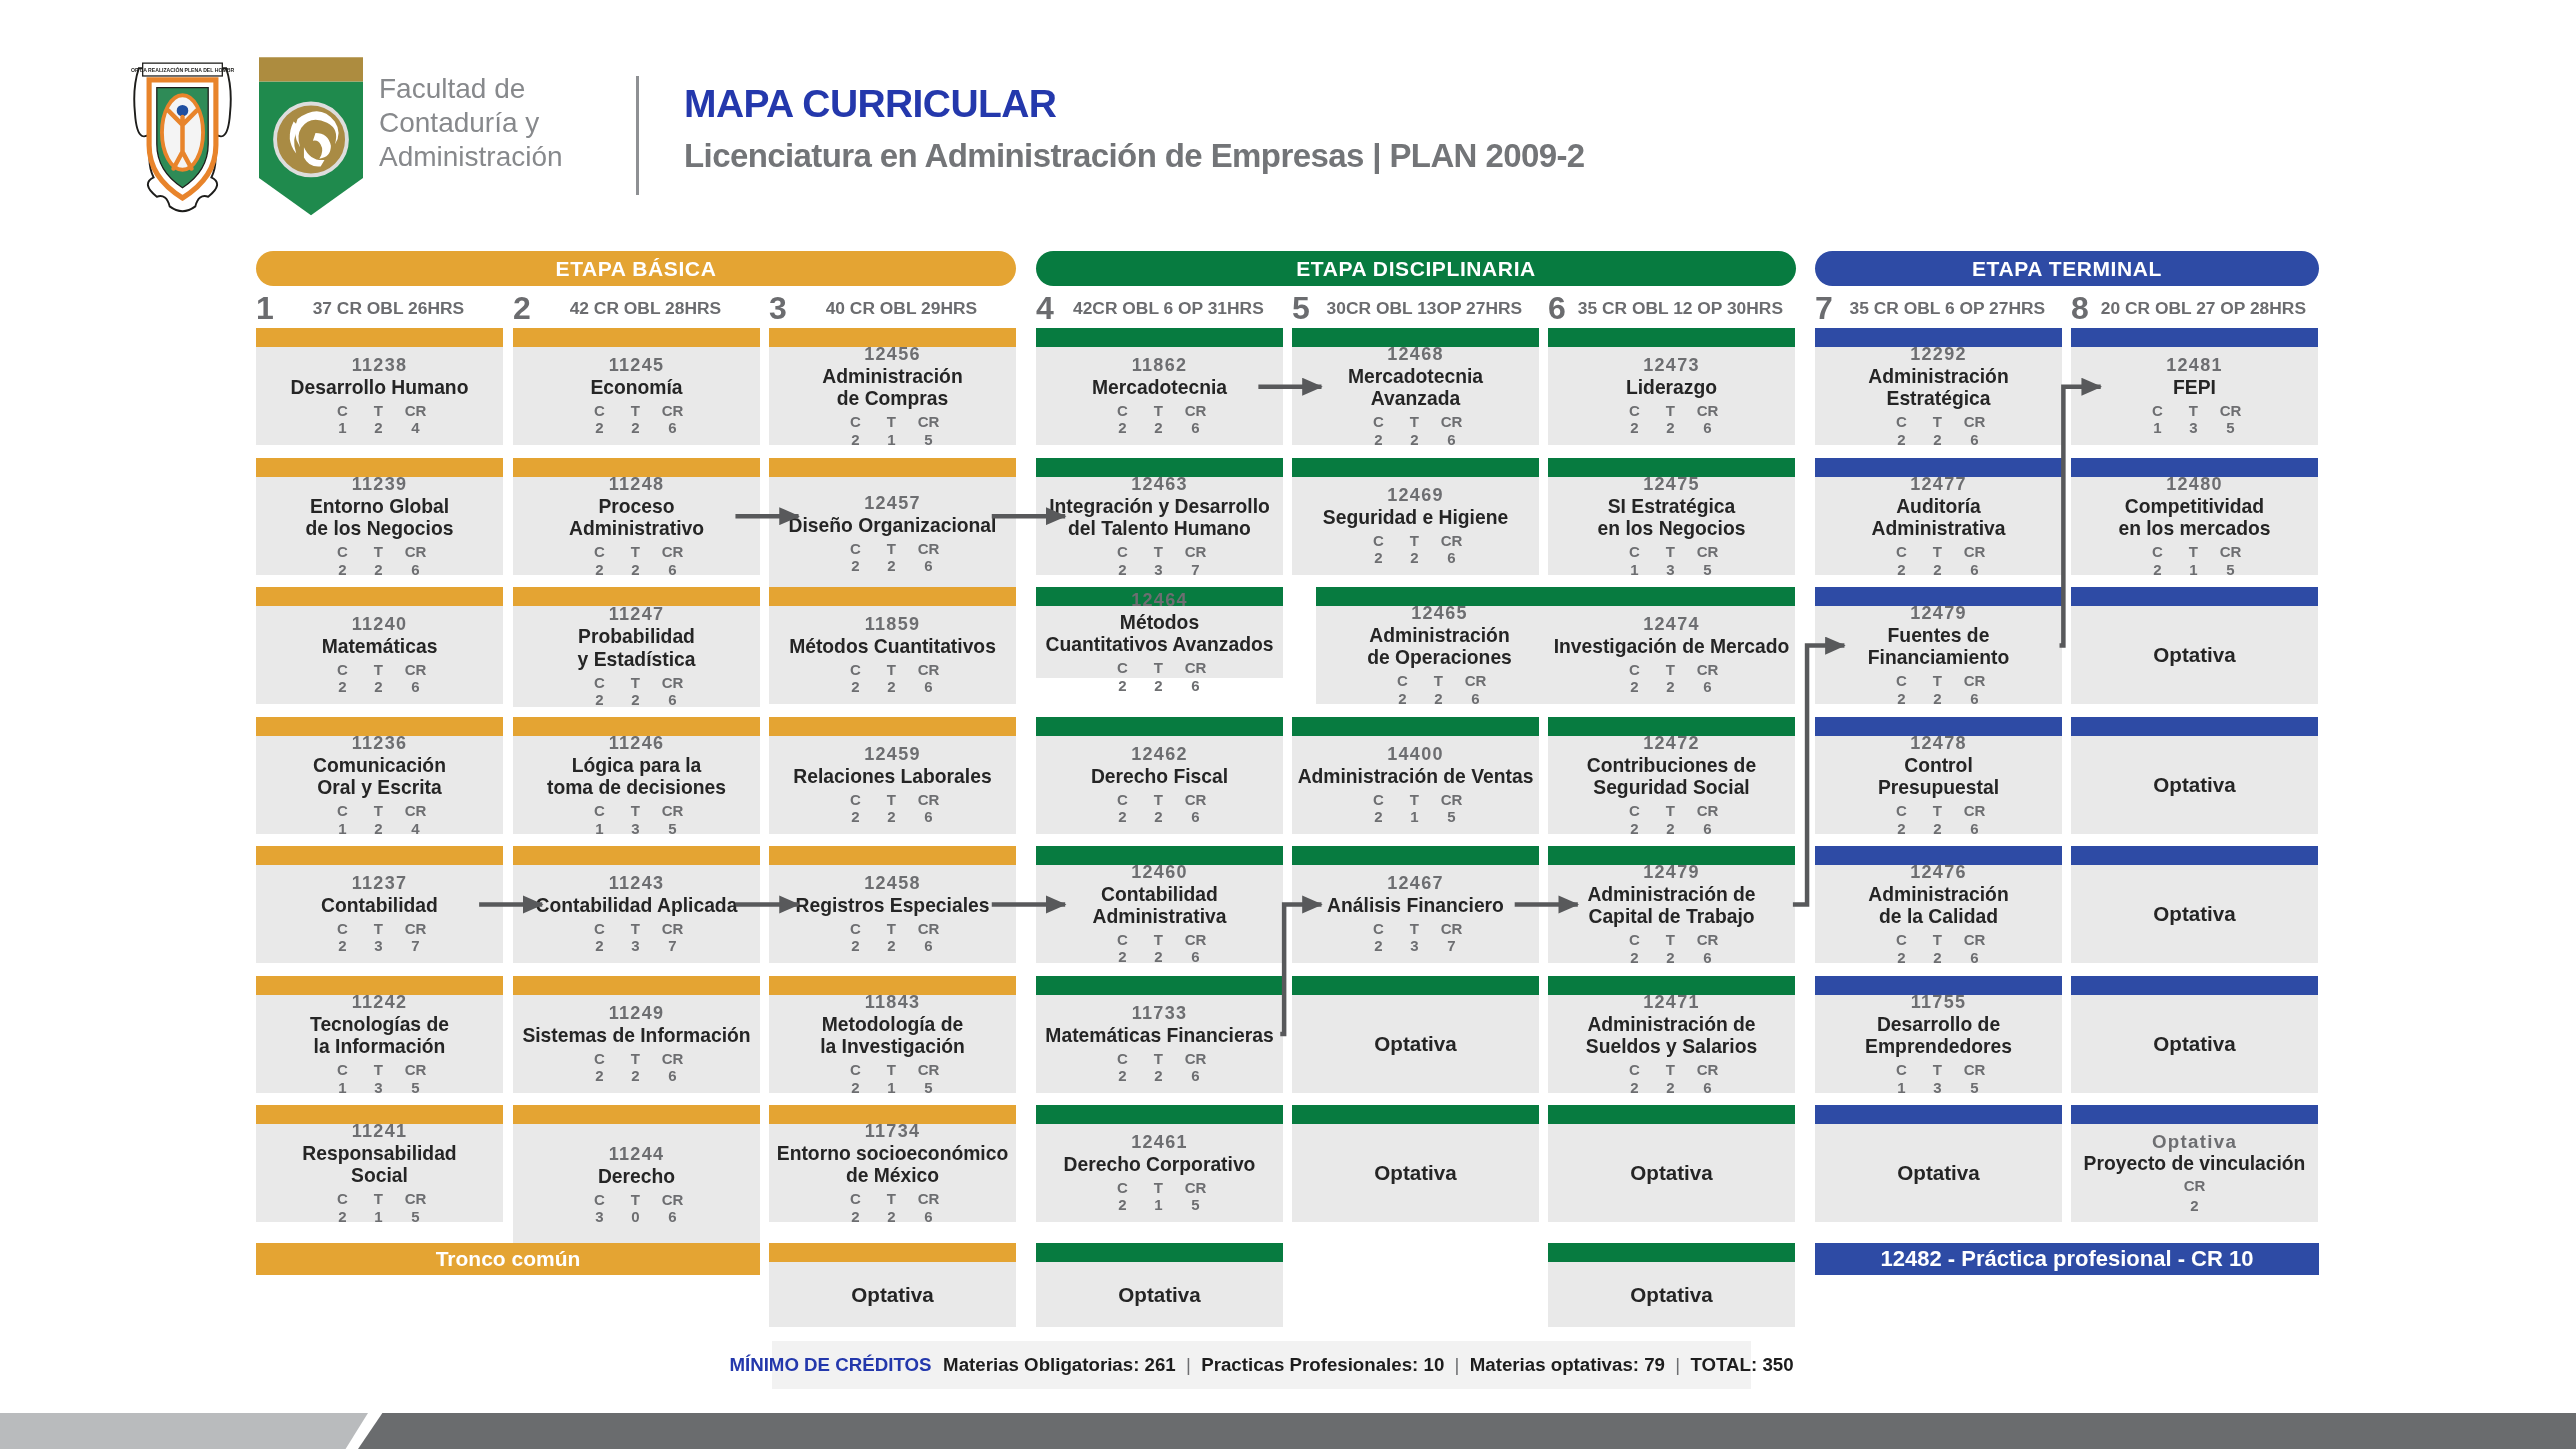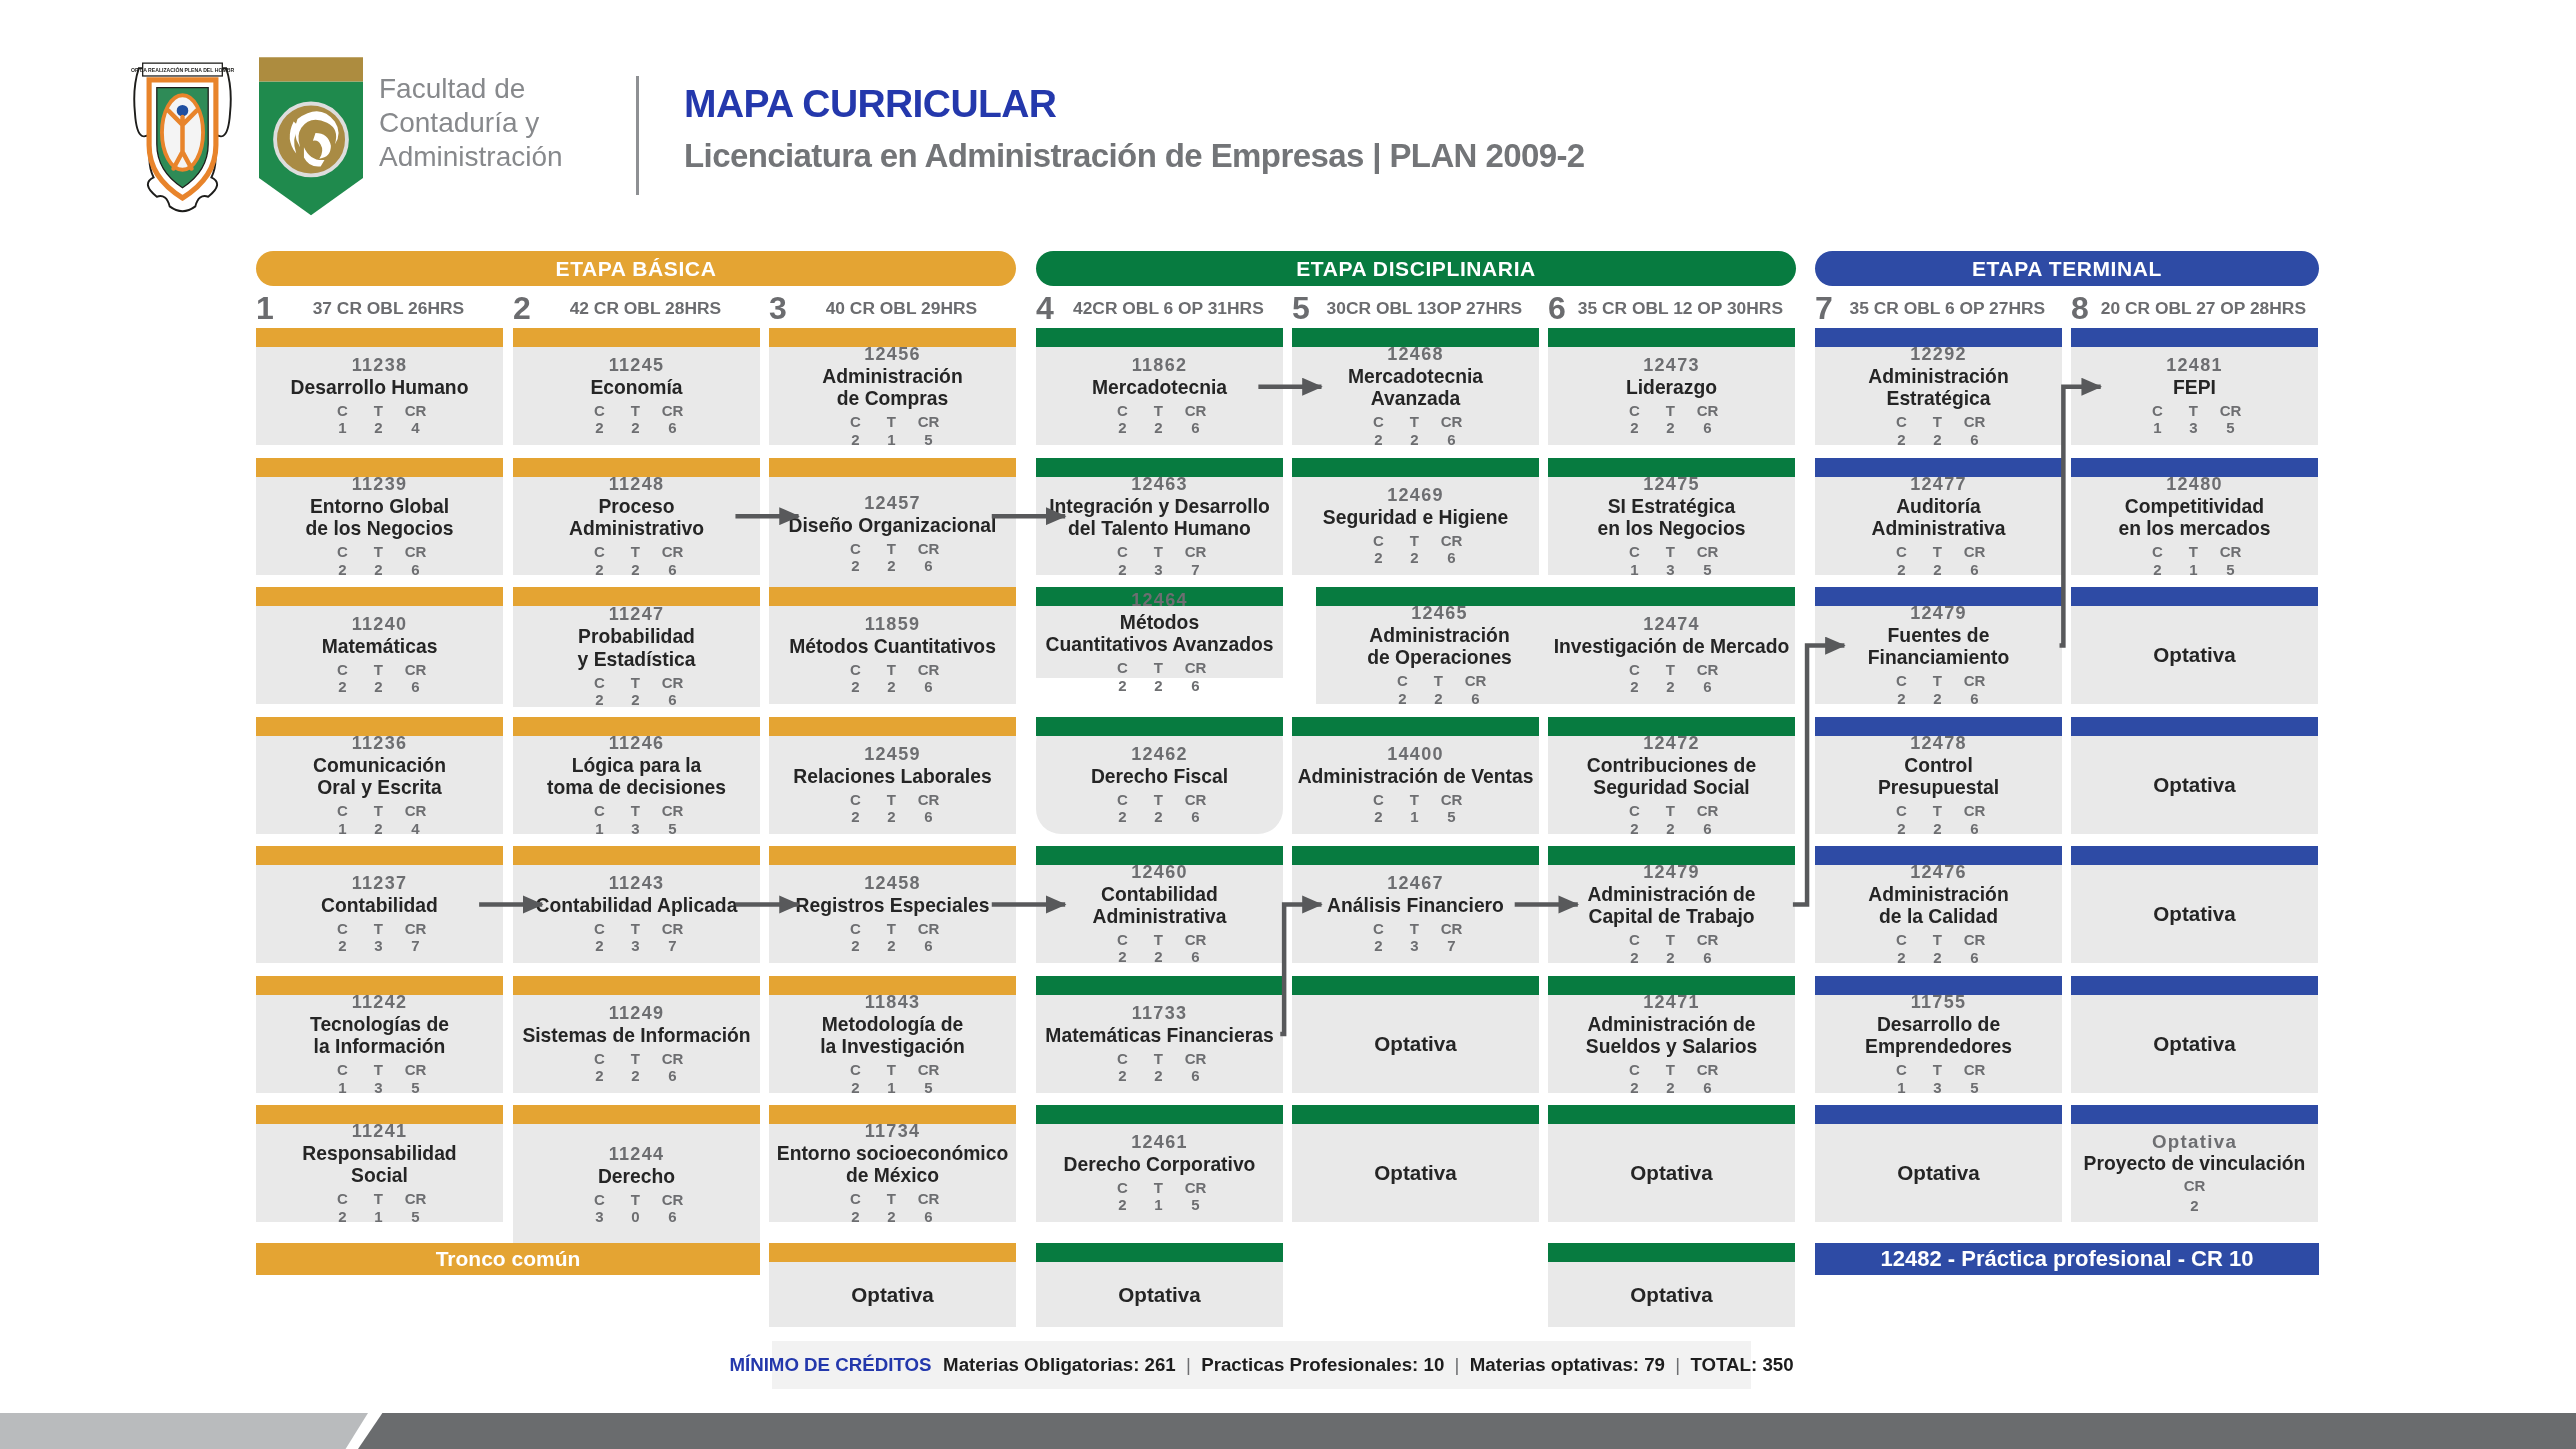--- a/index.html
+++ b/index.html
@@ -510,21 +510,21 @@
           <div class="ctcr">
             <span>C</span>
             <span>T</span>
             <span>CR</span>
             <span>2</span>
             <span>2</span>
             <span>6</span>
           </div>
         </div>
       </div>
-      <div class="card" style="left: 1036px; top: 717px; height: 117px; border-radius: 25px;">
+      <div class="card" style="left: 1036px; top: 717px; height: 117px;">
         <div class="card-head" style="background: rgb(7, 123, 64);"></div>
         <div class="card-body">
           <div class="course-id">12462</div>
           <div class="course-name">Derecho Fiscal</div>
           <div class="ctcr">
             <span>C</span>
             <span>T</span>
             <span>CR</span>
             <span>2</span>
             <span>2</span>

